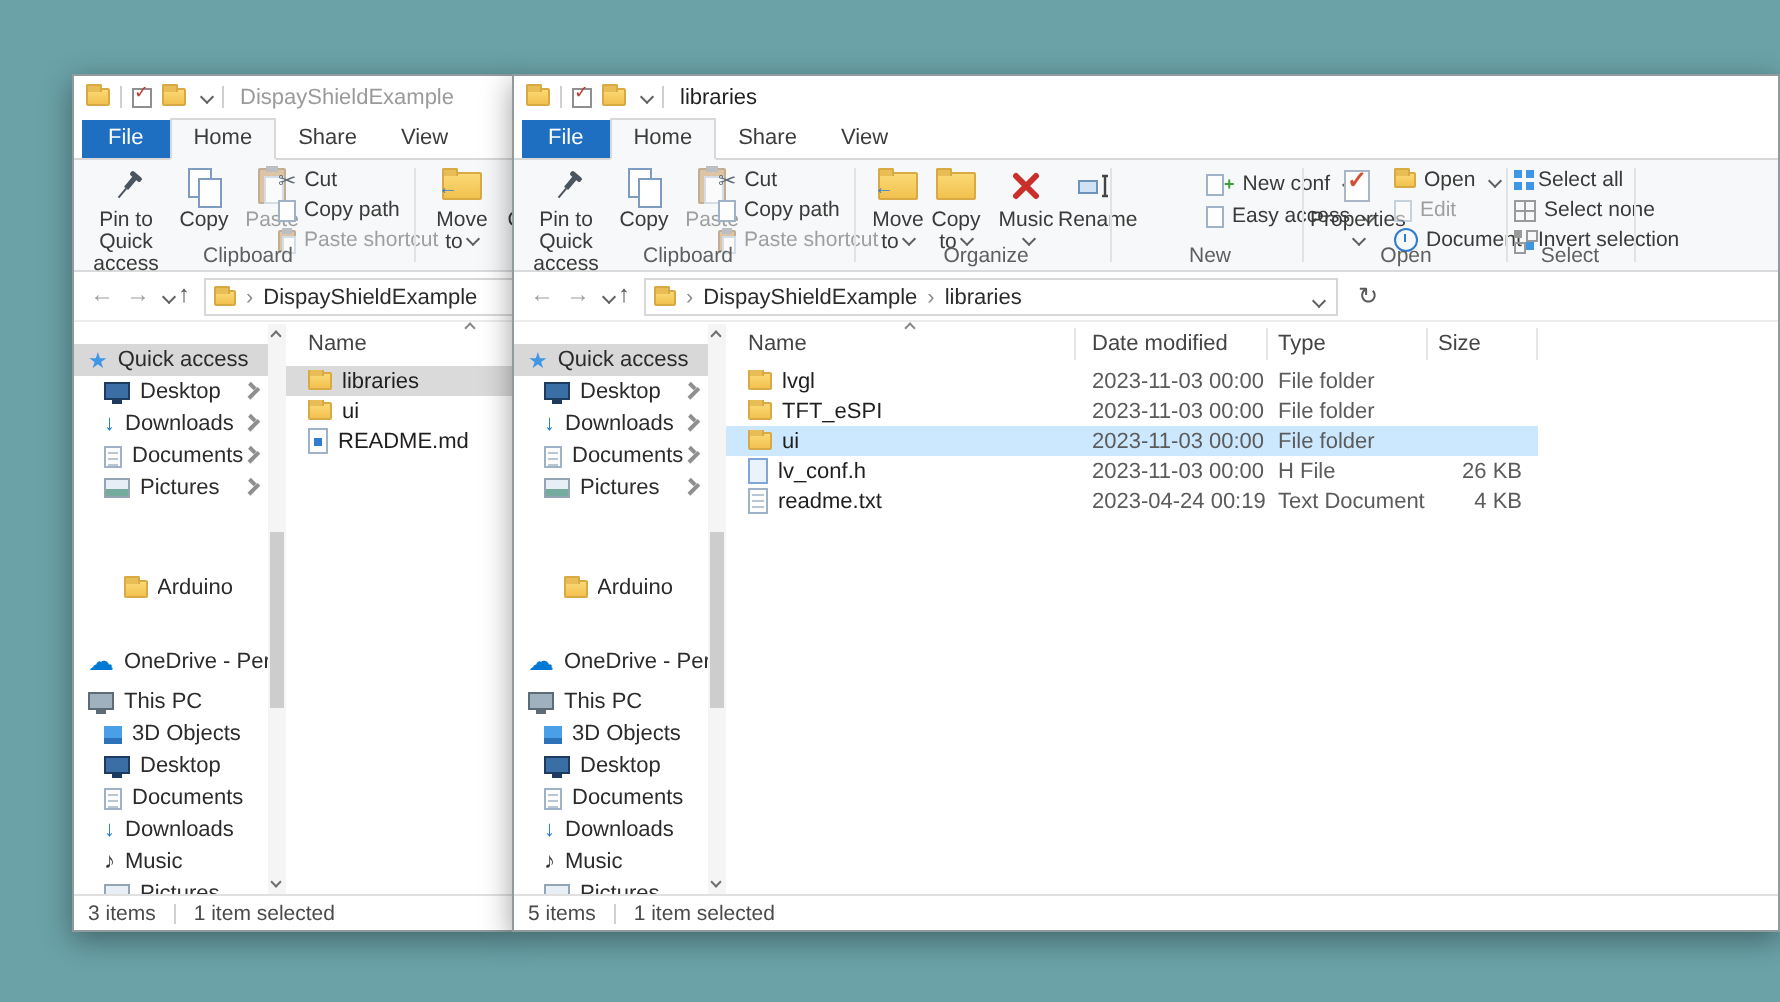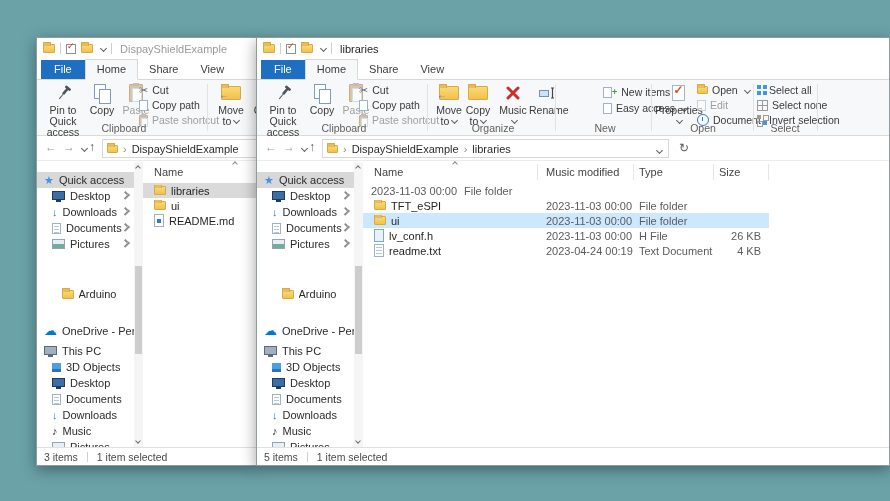--- a/index.html
+++ b/index.html
@@ -408,21 +408,21 @@
           </svg>
         </span>
       <span class="rlab">Rename</span>
     </div>
     <div class="rglabel" style="left:174px;width:124px">Organize</div>
     <div class="rsep" style="left:298px"></div>
 
     <div class="rsmall" style="left:346px;top:5px">
       <span class="doc sm"></span>
         <span class="plus">+</span>
-      <span>New items</span>
+      <span>New conf</span>
         <span class="chev down"></span>
     </div>
     <div class="rsmall" style="left:346px;top:21px">
       <span class="doc sm"></span>
       <span>Easy access</span>
         <span class="chev down"></span>
     </div>
     <div class="rglabel" style="left:302px;width:92px">New</div>
     <div class="rsep" style="left:394px"></div>
 
@@ -545,25 +545,29 @@
       <div class="sbar">
         <span class="chev up"></span>
         <div class="sthumb"></div>
         <span class="chev down" style="margin:0"></span>
       </div>
     </div>
     <div class="filelist">
       <span class="chev up sortchev"></span>
       <div class="fhead">
         <div class="fh" style="width:175px">Name</div>
-        <div class="fh" style="width:96px;padding-left:8px">Music modified</div>
+        <div class="fh" style="width:96px;padding-left:8px">Date modified</div>
         <div class="fh" style="width:80px;padding-left:5px">Type</div>
         <div class="fh" style="width:55px;padding-left:5px">Size</div>
       </div>
       <div class="frow" style="top:21px">
+        <div class="fc c-name">
+            <span class="fold sm"></span>
+            <span>lvgl</span>
+          </div>
         <div class="fc c-date">2023-11-03 00:00</div>
         <div class="fc c-type">File folder</div>
         <div class="fc c-size"></div>
       </div>
       <div class="frow" style="top:36px">
         <div class="fc c-name">
             <span class="fold sm"></span>
             <span>TFT_eSPI</span>
           </div>
         <div class="fc c-date">2023-11-03 00:00</div>

